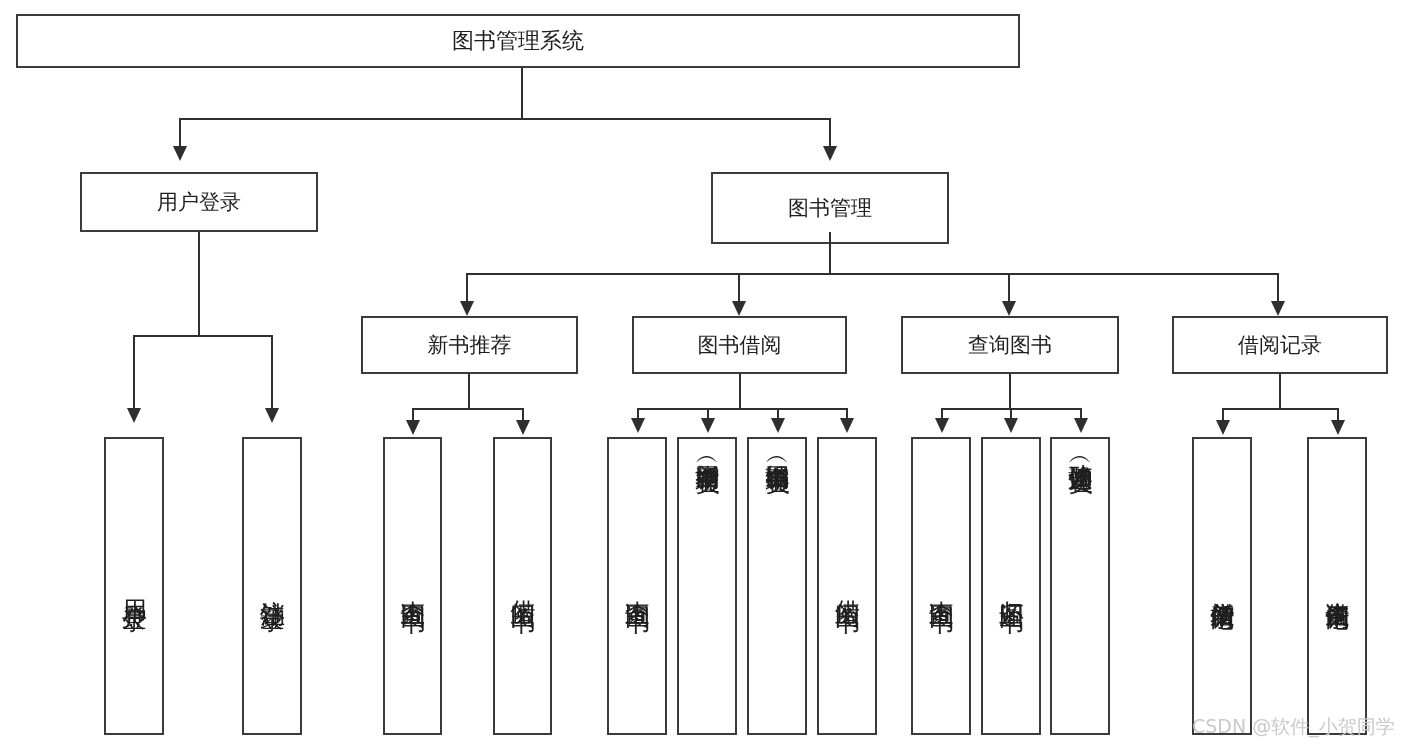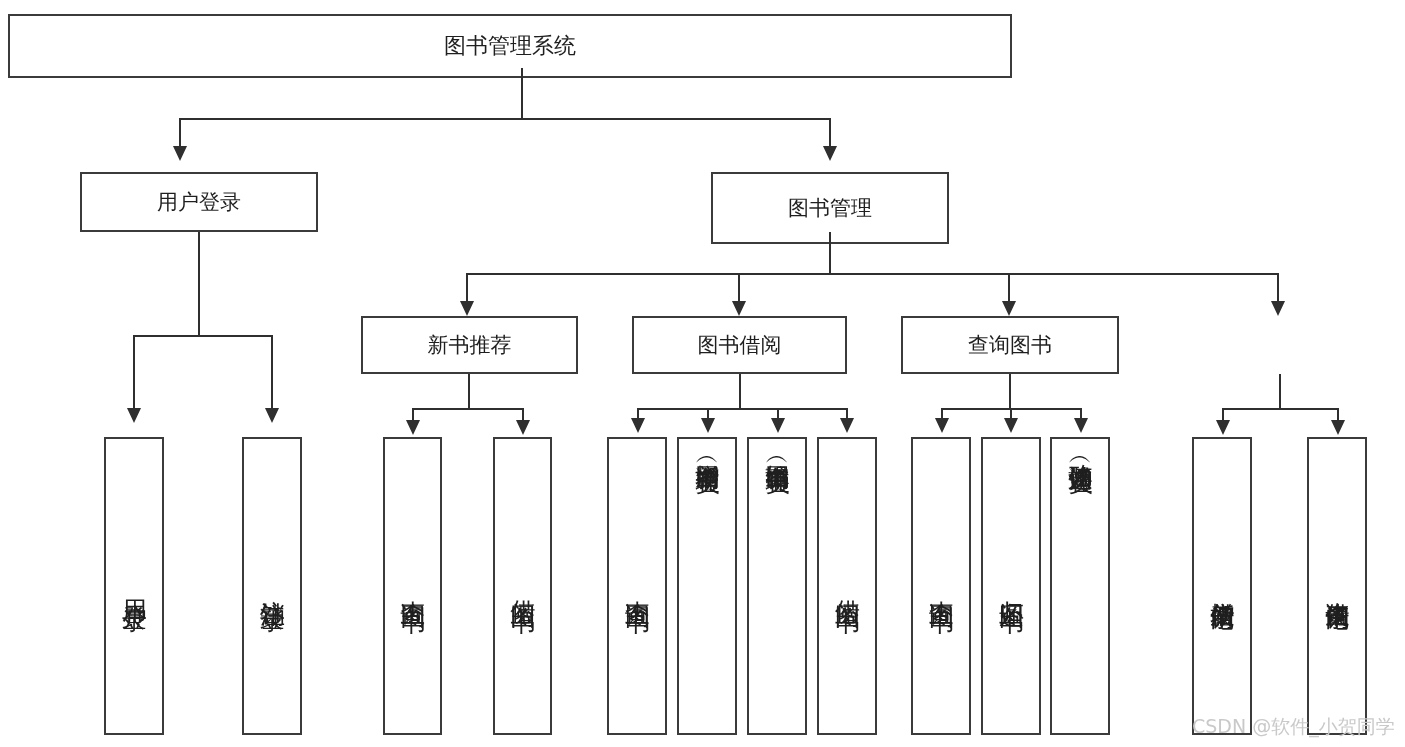--- a/index.html
+++ b/index.html
@@ -59,21 +59,21 @@
     font-size:19px;
     white-space:nowrap;
     user-select:none;
   }
 </style>
 </head>
 <body>
 
 <div id="canvas">
 
-  <div class="node h-node" id="root" style="left:8px;top:14px;width:1004px;height:64px;">
+  <div class="node h-node" id="root" style="left:16px;top:14px;width:1004px;height:54px;">
     <span class="lbl">图书管理系统</span>
   </div>
 
   <div class="seg vseg" style="left:521px;top:68px;height:50px;"></div>
 
   <div class="seg hseg" style="left:179px;top:118px;width:652px;"></div>
 
   <div class="seg vseg" style="left:179px;top:118px;height:28px;"></div>
   <div class="arrow" style="left:173px;top:146px;"></div>
 
@@ -111,20 +111,23 @@
   <div class="arrow" style="left:1271px;top:301px;"></div>
 
   <div class="node h-node" style="left:632px;top:316px;width:215px;height:58px;">
     <span class="lbl">图书借阅</span>
   </div>
   <div class="node h-node" style="left:361px;top:316px;width:217px;height:58px;">
     <span class="lbl">新书推荐</span>
   </div>
   <div class="node h-node" style="left:901px;top:316px;width:218px;height:58px;">
     <span class="lbl">查询图书</span>
+  </div>
+  <div class="node h-node" style="left:1172px;top:316px;width:216px;height:58px;">
+    <span class="lbl">借阅记录</span>
   </div>
 
   <div class="seg vseg" style="left:468px;top:374px;height:34px;"></div>
   <div class="seg hseg" style="left:412px;top:408px;width:112px;"></div>
   <div class="seg vseg" style="left:412px;top:408px;height:14px;"></div>
   <div class="arrow" style="left:406px;top:420px;"></div>
   <div class="seg vseg" style="left:522px;top:408px;height:14px;"></div>
   <div class="arrow" style="left:516px;top:420px;"></div>
 
   <div class="seg vseg" style="left:739px;top:374px;height:34px;"></div>

